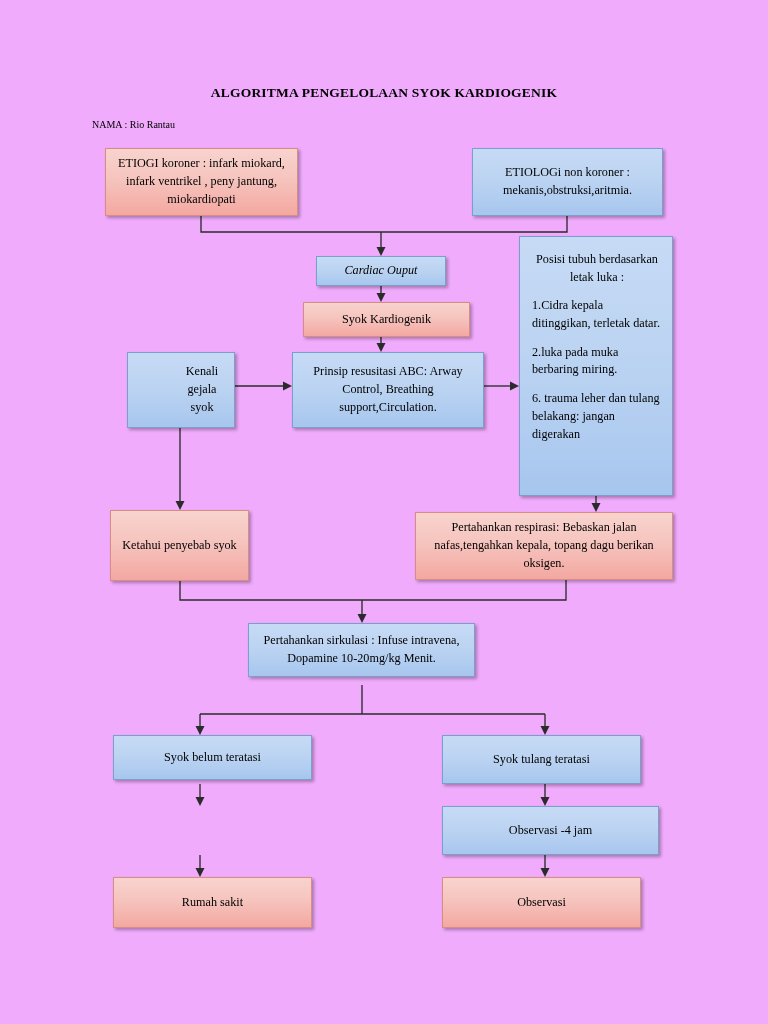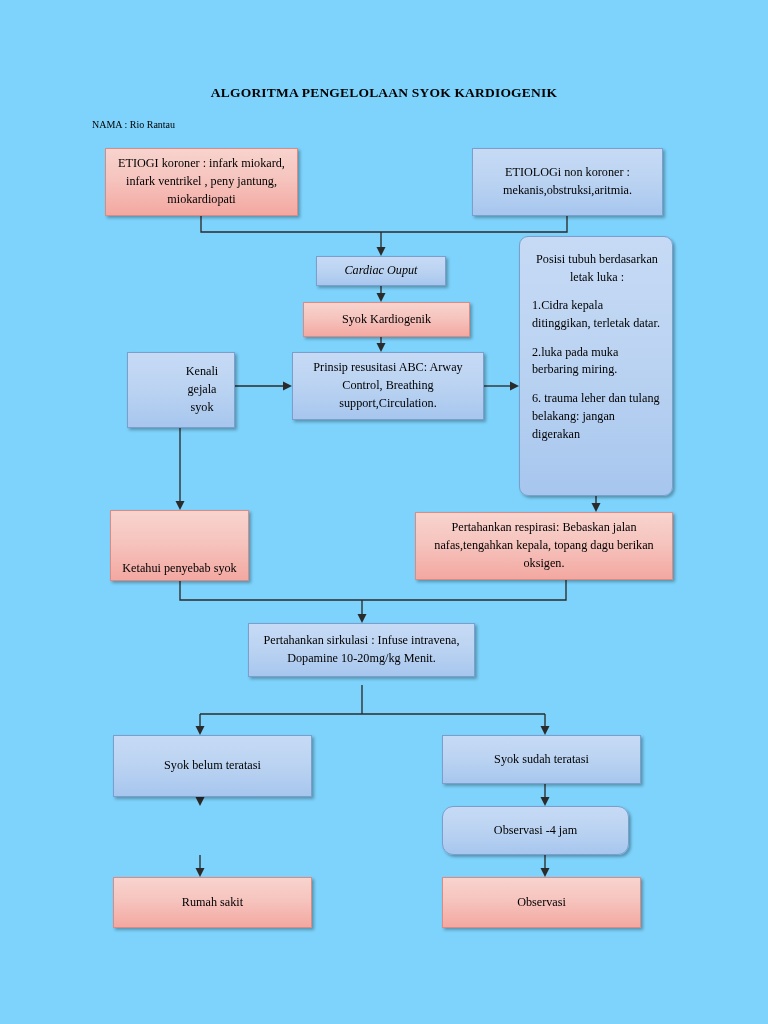--- a/index.html
+++ b/index.html
@@ -9,21 +9,21 @@
     background: #ffffff;
   }
   body {
     font-family: "Liberation Serif", "DejaVu Serif", serif;
     color: #000000;
   }
   #page {
     position: relative;
     width: 768px;
     height: 1024px;
-    background: #7dd3fc;
+    background: #f0abfc;
     overflow: hidden;
   }
 
   
   #doc-title {
     position: absolute;
     left: 0;
     top: 85px;
     width: 768px;
     text-align: center;
@@ -165,63 +165,63 @@
   </div>
 
   <div class="node blue" style="left:316px; top:256px; width:130px; height:30px;font-style:italic;">
     <span class="txt">Cardiac Ouput</span>
   </div>
 
   <div class="node pink" style="left:303px; top:302px; width:167px; height:35px;">
     <span class="txt">Syok Kardiogenik</span>
   </div>
 
-  <div class="node blue" style="left:292px; top:352px; width:192px; height:68px;">
+  <div class="node blue" style="left:292px; top:352px; width:192px; height:76px;">
     <span class="txt">Prinsip resusitasi ABC: Arway Control, Breathing support,Circulation.</span>
   </div>
 
   <div class="node blue" style="left:127px; top:352px; width:108px; height:76px;padding-left:48px;">
     <span class="txt">Kenali gejala syok</span>
   </div>
 
-  <div class="node blue listbox" style="left:519px; top:236px; width:154px; height:260px;border-radius:9px;">
+  <div class="node blue listbox" style="left:519px; top:236px; width:154px; height:260px;">
     <div class="txt">
       <div class="lb-head">Posisi tubuh berdasarkan letak luka :</div>
       <div class="lb-item">1.Cidra kepala ditinggikan, terletak datar.</div>
       <div class="lb-item">2.luka pada muka berbaring miring.</div>
       <div class="lb-item">6. trauma leher dan tulang belakang: jangan digerakan</div>
     </div>
   </div>
 
-  <div class="node pink" style="left:110px; top:510px; width:139px; height:71px;align-items:flex-end;">
+  <div class="node pink" style="left:110px; top:510px; width:139px; height:71px;">
     <span class="txt">Ketahui penyebab syok</span>
   </div>
 
   <div class="node pink" style="left:415px; top:512px; width:258px; height:68px;">
     <span class="txt">Pertahankan respirasi: Bebaskan jalan nafas,tengahkan kepala, topang dagu berikan oksigen.</span>
   </div>
 
   <div class="node blue" style="left:248px; top:623px; width:227px; height:54px;">
     <span class="txt">Pertahankan sirkulasi : Infuse intravena, Dopamine 10-20mg/kg Menit.</span>
   </div>
 
-  <div class="node blue" style="left:113px; top:735px; width:199px; height:62px;">
+  <div class="node blue" style="left:113px; top:735px; width:199px; height:45px;">
     <span class="txt">Syok belum teratasi</span>
   </div>
 
 
   <div class="node pink" style="left:113px; top:877px; width:199px; height:51px;font-family:Liberation Serif, serif;">
     <span class="txt">Rumah sakit</span>
   </div>
 
   <div class="node blue" style="left:442px; top:735px; width:199px; height:49px;">
-    <span class="txt">Syok sudah teratasi</span>
-  </div>
-
-  <div class="node blue" style="left:442px; top:806px; width:187px; height:49px;border-radius:11px;">
+    <span class="txt">Syok tulang teratasi</span>
+  </div>
+
+  <div class="node blue" style="left:442px; top:806px; width:217px; height:49px;">
     <span class="txt">Observasi -4 jam</span>
   </div>
 
   <div class="node pink" style="left:442px; top:877px; width:199px; height:51px;">
     <span class="txt">Observasi</span>
   </div>
 
 </div>
 
 </body></html>

